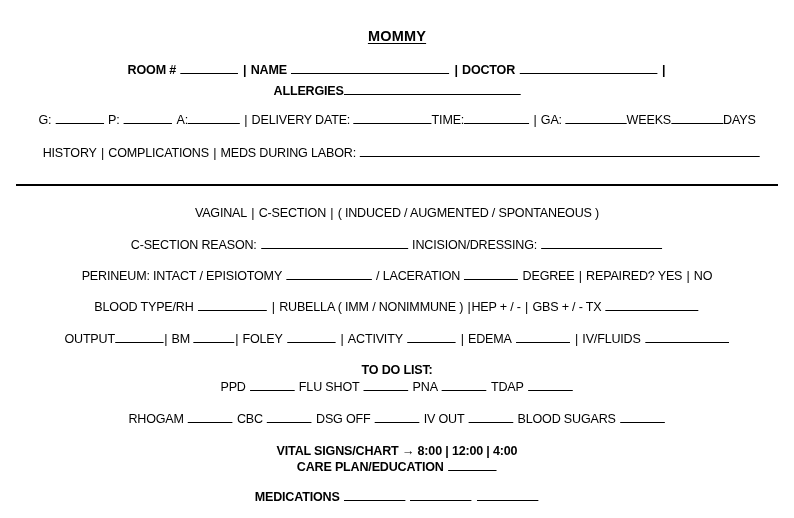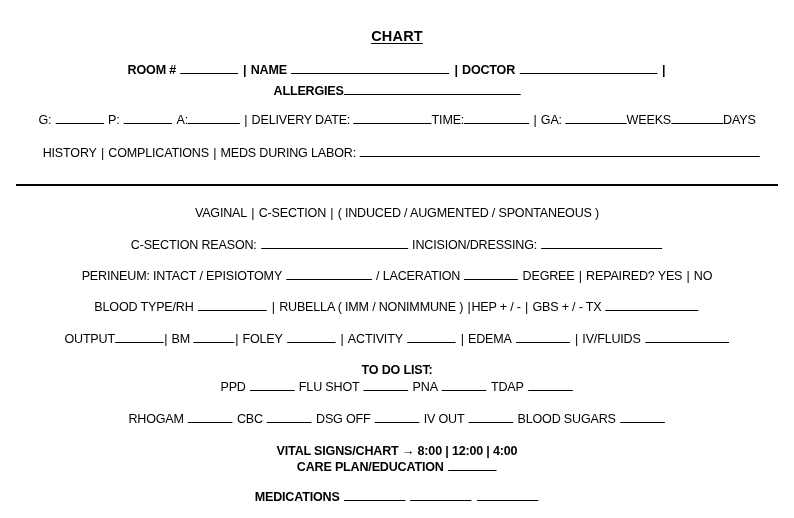--- a/index.html
+++ b/index.html
@@ -75,21 +75,21 @@
   .sep { display: inline-block; padding: 0 1px; }
 
   .lbl { display: inline-block; }
 </style>
 </head>
 <body>
 
 <div class="page">
 
   <div class="title">
-    <span class="t">CHART</span>
+    <span class="t">MOMMY</span>
   </div>
 
   <div class="row bold" style="top:62px;">
     <span class="lbl">ROOM #</span>
     <span class="blank" style="width:62px;"></span>
     <span class="sep">|</span>
     <span class="lbl">NAME</span>
     <span class="blank" style="width:170px;"></span>
     <span class="sep">|</span>
     <span class="lbl">DOCTOR</span>

